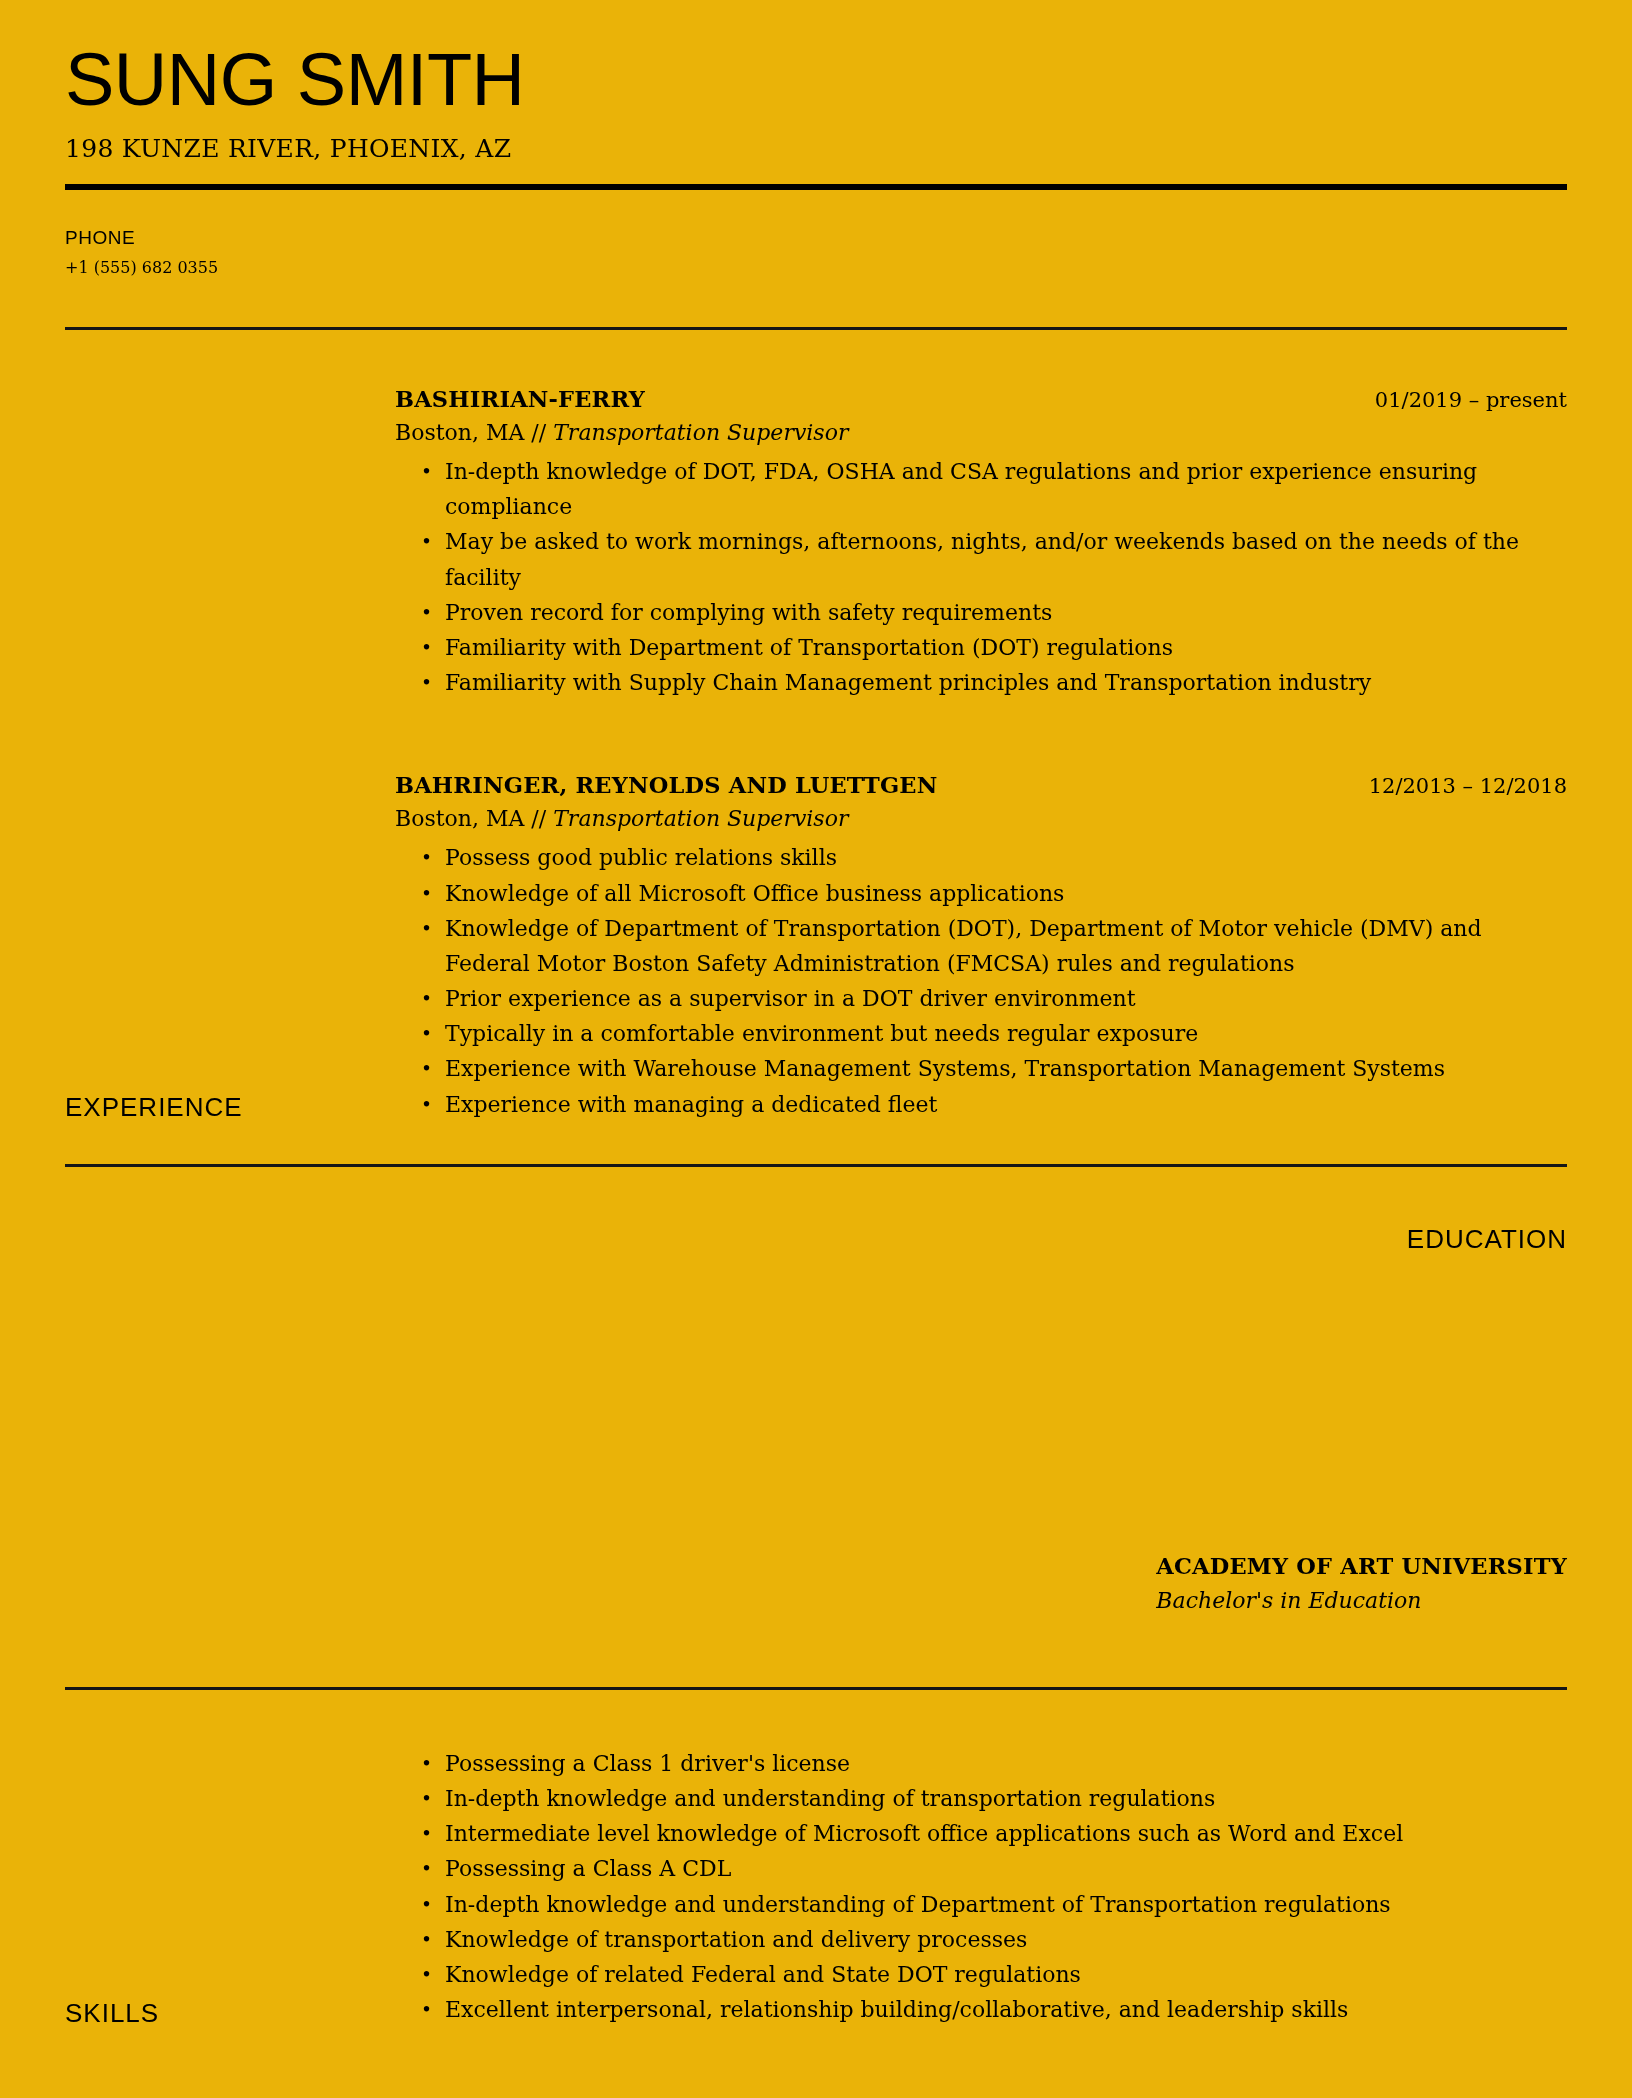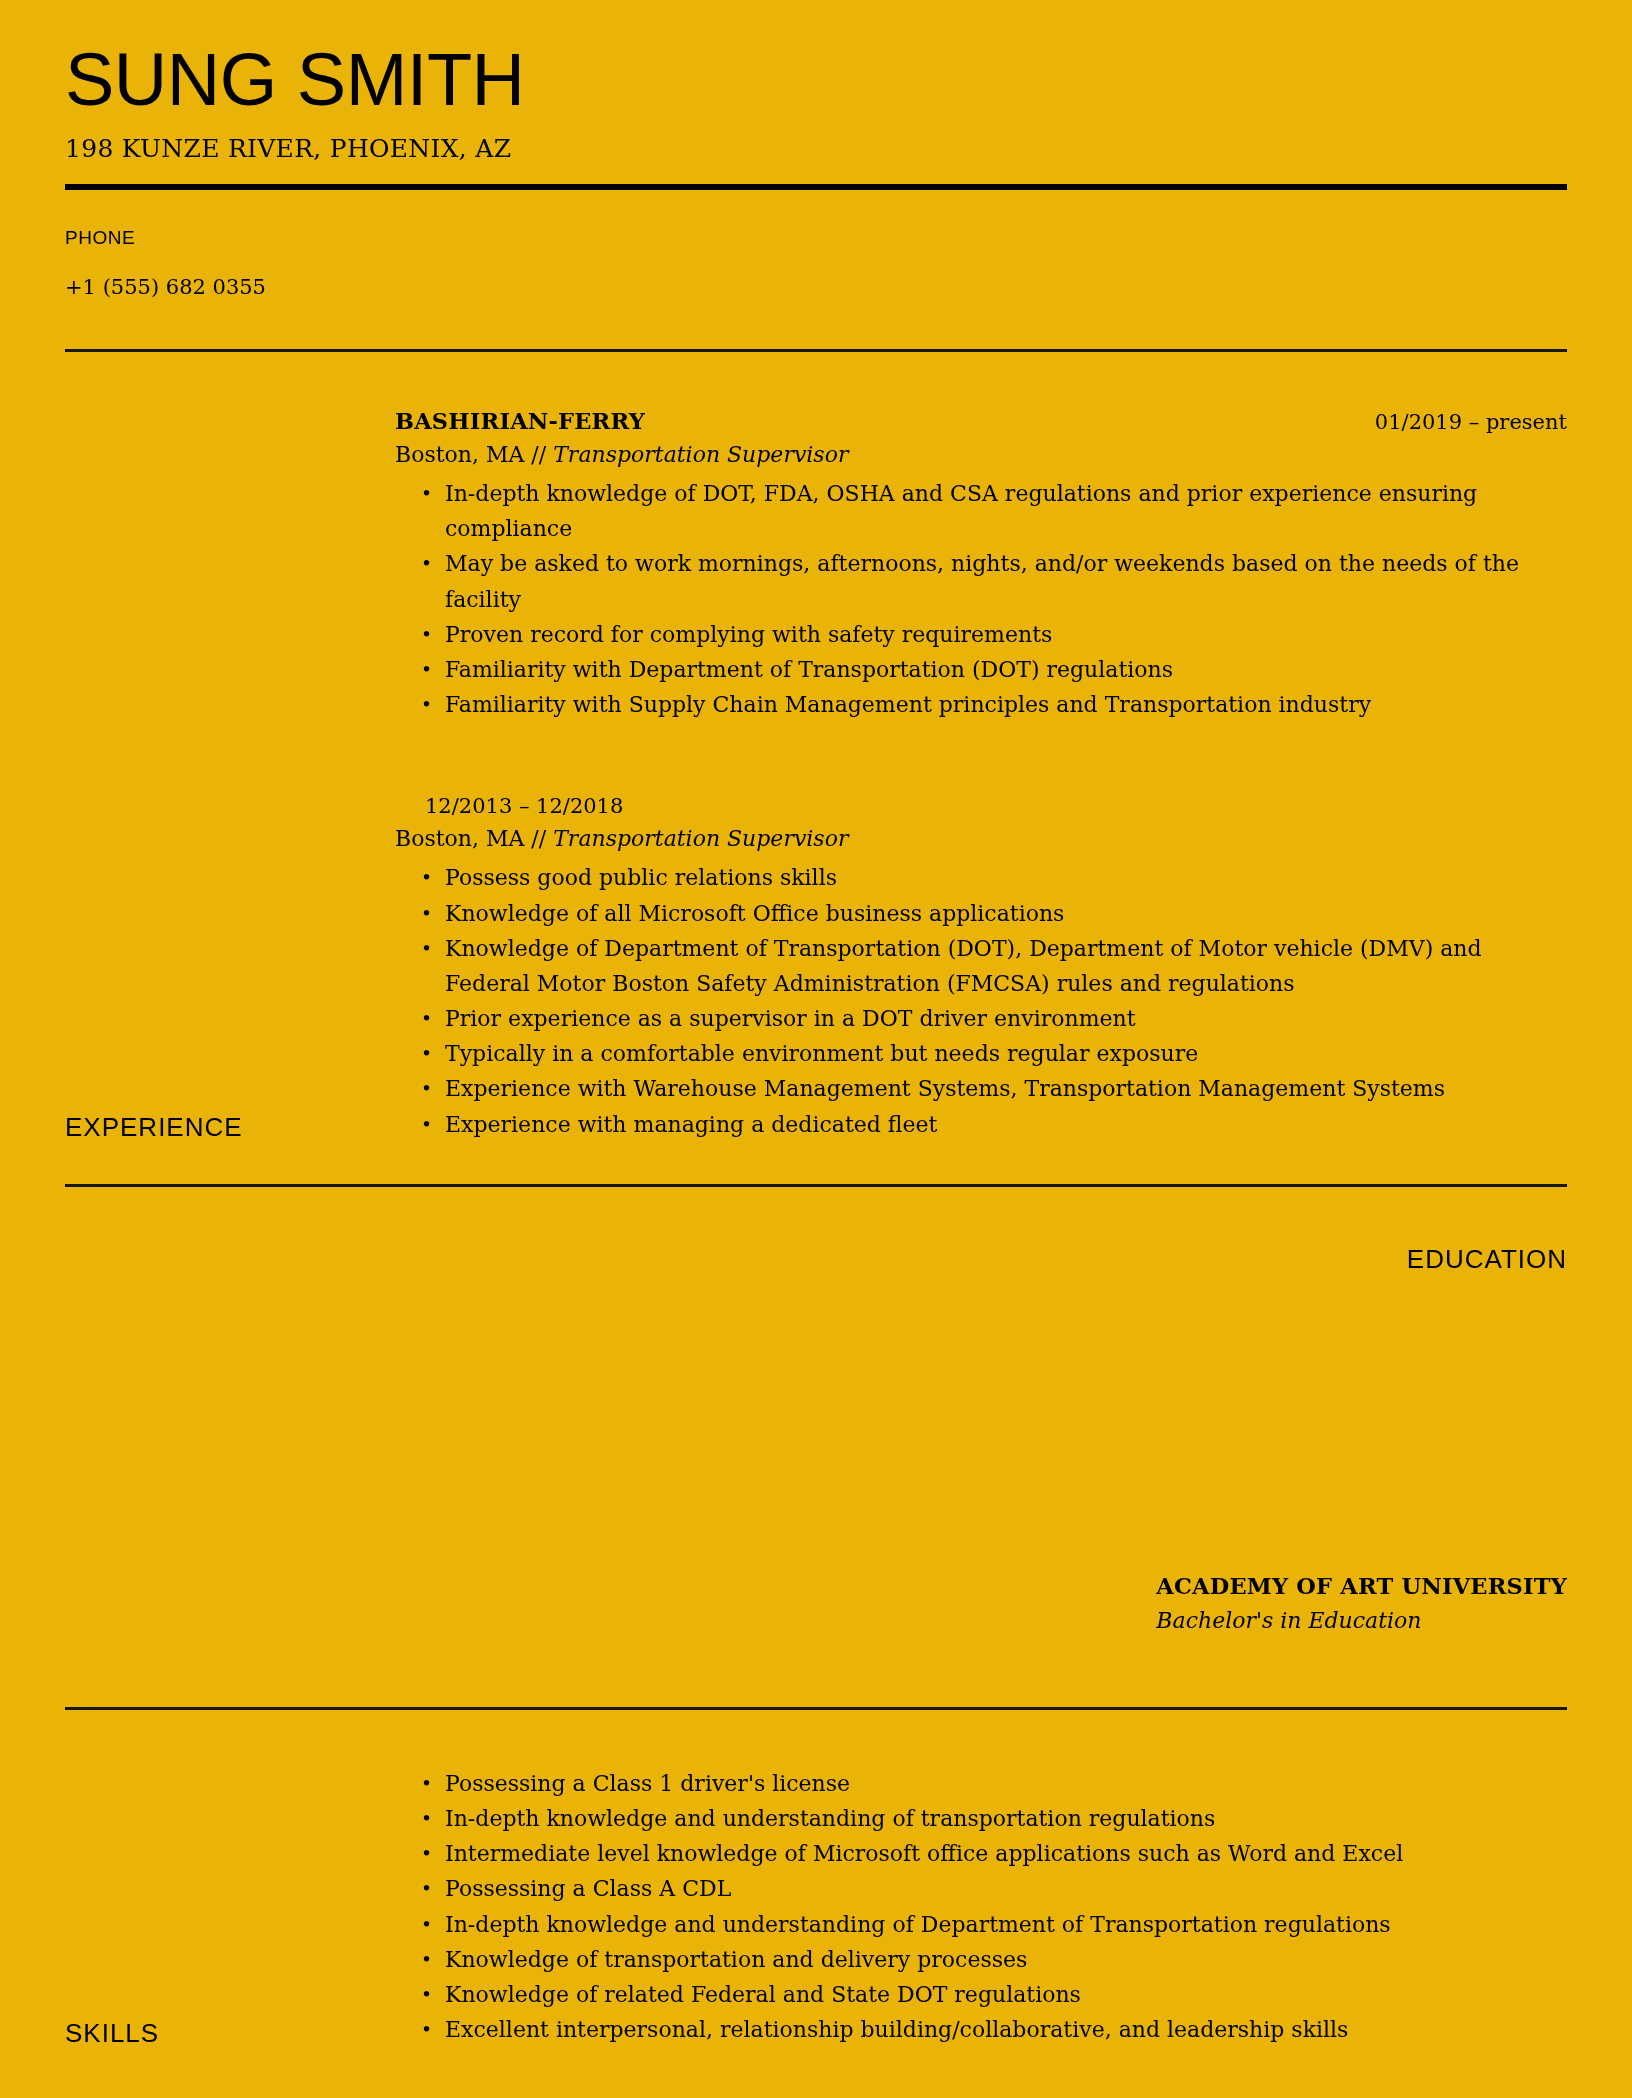--- a/index.html
+++ b/index.html
@@ -41,22 +41,22 @@
 
   
   .contact { padding: 37px 0 50px 0; }
   .contact-label {
     font-family: "Liberation Sans", sans-serif;
     font-size: 19px;
     letter-spacing: 0.5px;
     color: #000;
   }
   .contact-value {
-    margin-top: 26px;
-    font-size: 21px;
+    margin-top: 9px;
+    font-size: 16px;
   }
 
   
   .section {
     border-top: 3px solid #161616;
     padding: 56px 0 42px 0;
     display: flex;
     align-items: flex-end;
   }
   .section.education { padding-bottom: 74px; flex-direction: column; }
@@ -163,20 +163,21 @@
           <li>In-depth knowledge of DOT, FDA, OSHA and CSA regulations and prior experience ensuring compliance</li>
           <li>May be asked to work mornings, afternoons, nights, and/or weekends based on the needs of the facility</li>
           <li>Proven record for complying with safety requirements</li>
           <li>Familiarity with Department of Transportation (DOT) regulations</li>
           <li>Familiarity with Supply Chain Management principles and Transportation industry</li>
         </ul>
       </div>
 
       <div class="job">
         <div class="job-header">
+          <span class="company">BAHRINGER, REYNOLDS AND LUETTGEN</span>
           <span class="dates">12/2013 – 12/2018</span>
         </div>
         <div class="job-subtitle">
           <span class="loc">Boston, MA</span><span class="sep">//</span><span class="role">Transportation Supervisor</span>
         </div>
         <ul class="bullets">
           <li>Possess good public relations skills</li>
           <li>Knowledge of all Microsoft Office business applications</li>
           <li>Knowledge of Department of Transportation (DOT), Department of Motor vehicle (DMV) and Federal Motor Boston Safety Administration (FMCSA) rules and regulations</li>
           <li>Prior experience as a supervisor in a DOT driver environment</li>

